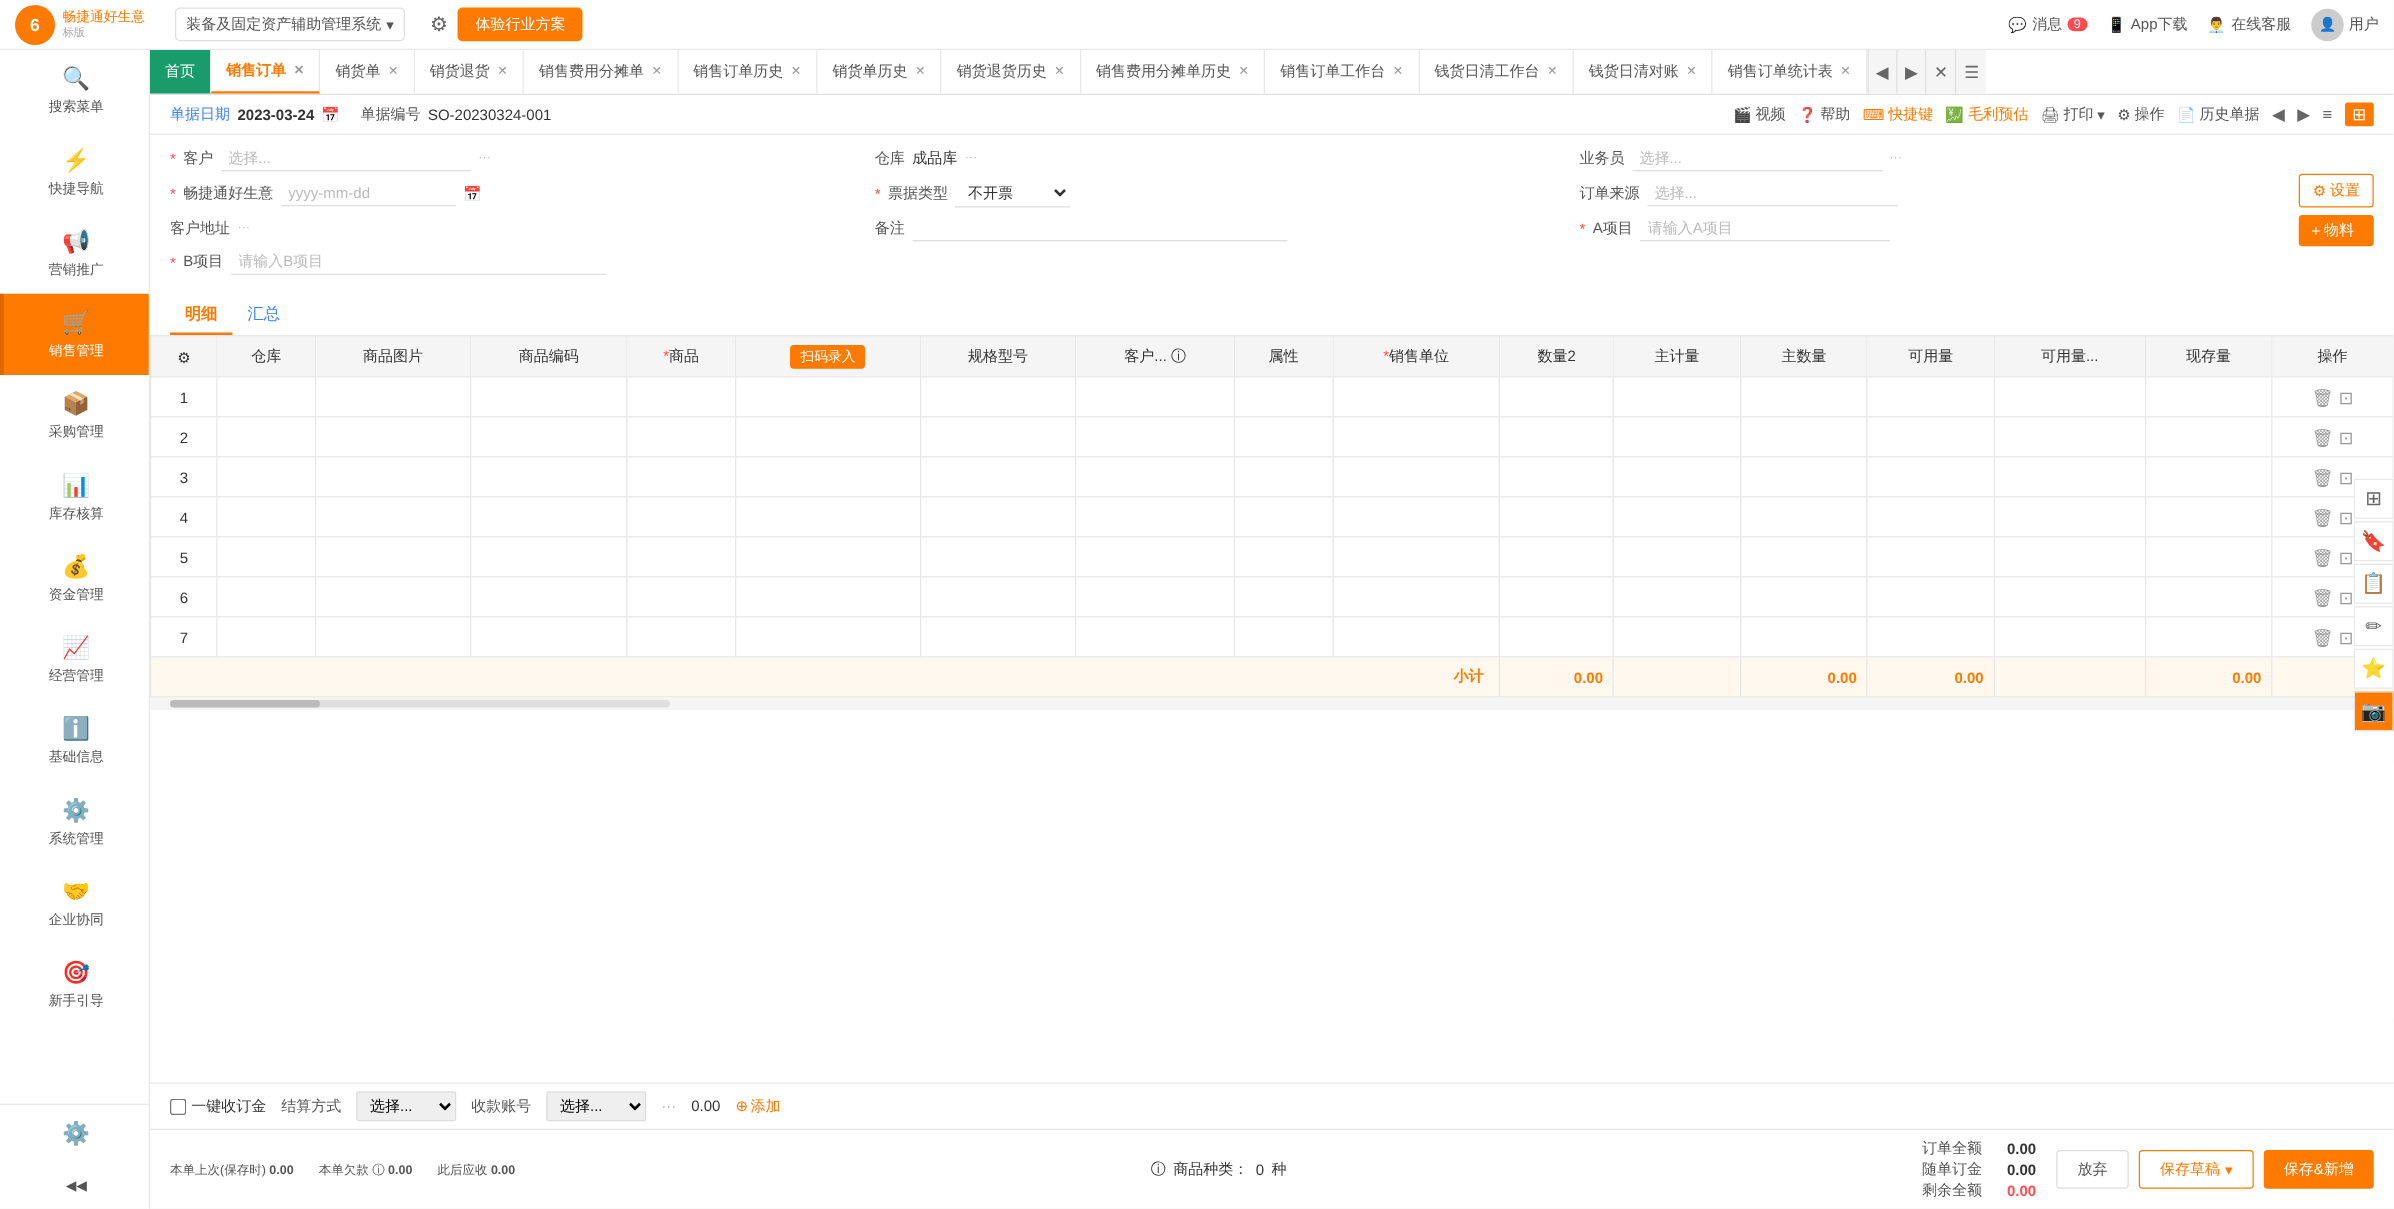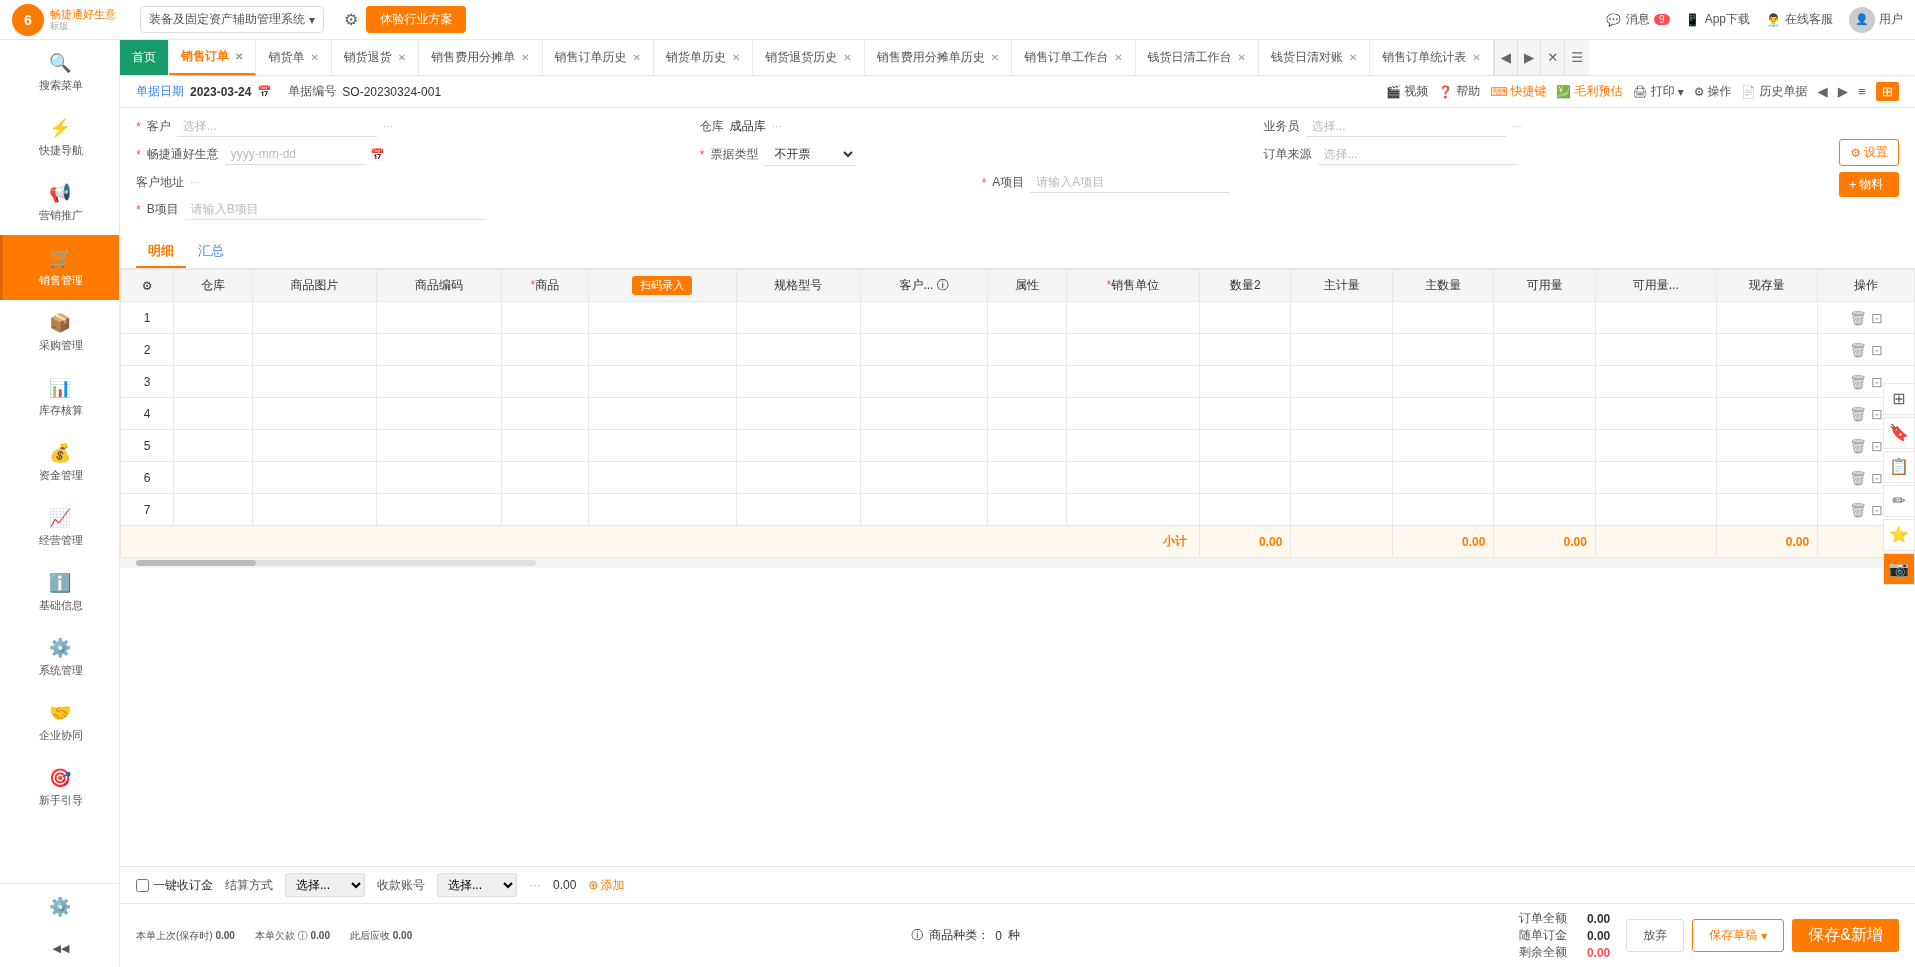--- a/index.html
+++ b/index.html
@@ -68,21 +68,21 @@
     .checkbox-label { display: flex; align-items: center; gap: 4px; cursor: pointer; }
     .bottom-input { border: 1px solid #ddd; border-radius: 2px; padding: 3px 6px; font-size: 12px; width: 80px; }
     .add-btn { color: #ff7a00; cursor: pointer; display: flex; align-items: center; gap: 2px; }
 
     
     .footer { background: #fff; border-top: 1px solid #e8e8e8; padding: 6px 16px; display: flex; align-items: center; justify-content: space-between; }
     .footer-left { display: flex; gap: 20px; font-size: 10px; color: #555; }
     .footer-actions { display: flex; gap: 8px; }
     .btn-discard { border: 1px solid #ddd; background: #fff; color: #555; padding: 6px 16px; border-radius: 3px; cursor: pointer; font-size: 12px; }
     .btn-save-draft { border: 1px solid #ff7a00; background: #fff; color: #ff7a00; padding: 6px 16px; border-radius: 3px; cursor: pointer; font-size: 12px; display: flex; align-items: center; gap: 4px; }
-    .btn-save-new { background: #ff7a00; color: #fff; border: none; padding: 6px 16px; border-radius: 3px; cursor: pointer; font-size: 16px; }
+    .btn-save-new { background: #ff7a00; color: #fff; border: none; padding: 6px 16px; border-radius: 3px; cursor: pointer; font-size: 12px; }
 
     
     .side-float { position: fixed; right: 0; top: 50%; transform: translateY(-50%); display: flex; flex-direction: column; gap: 2px; z-index: 100; }
     .side-float-btn { background: #fff; border: 1px solid #e8e8e8; width: 32px; height: 32px; display: flex; align-items: center; justify-content: center; cursor: pointer; color: #666; font-size: 16px; }
     .side-float-btn.orange { background: #ff7a00; color: #fff; }
 
     
     ::-webkit-scrollbar { width: 6px; height: 6px; }
     ::-webkit-scrollbar-thumb { background: #ccc; border-radius: 3px; }
 
@@ -350,20 +350,24 @@
               <div style="display:flex;align-items:center;gap:6px;flex:1;">
                 <span style="color:#555;">订单来源</span>
                 <input type="text" class="form-input" style="width: 200px;" placeholder="选择...">
               </div>
             </div>
 
             <div style="display:flex;align-items:center;gap:0;">
               <div style="display:flex;align-items:center;gap:6px;flex:1;">
                 <span style="color:#555;">客户地址</span>
                 <span class="dots-btn field-dots">···</span>
+              </div>
+              <div style="display:flex;align-items:center;gap:6px;flex:1;">
+                <span style="color:#555;">备注</span>
+                <input type="text" class="form-input" style="width: 300px;">
               </div>
               <div style="display:flex;align-items:center;gap:6px;flex:1;">
                 <span style="color:#ff4d4f;">*</span>
                 <span style="color:#555;">A项目</span>
                 <input type="text" class="form-input" style="width: 200px;" placeholder="请输入A项目">
               </div>
             </div>
 
             <div style="display:flex;align-items:center;">
               <div style="display:flex;align-items:center;gap:6px;flex:1;">

